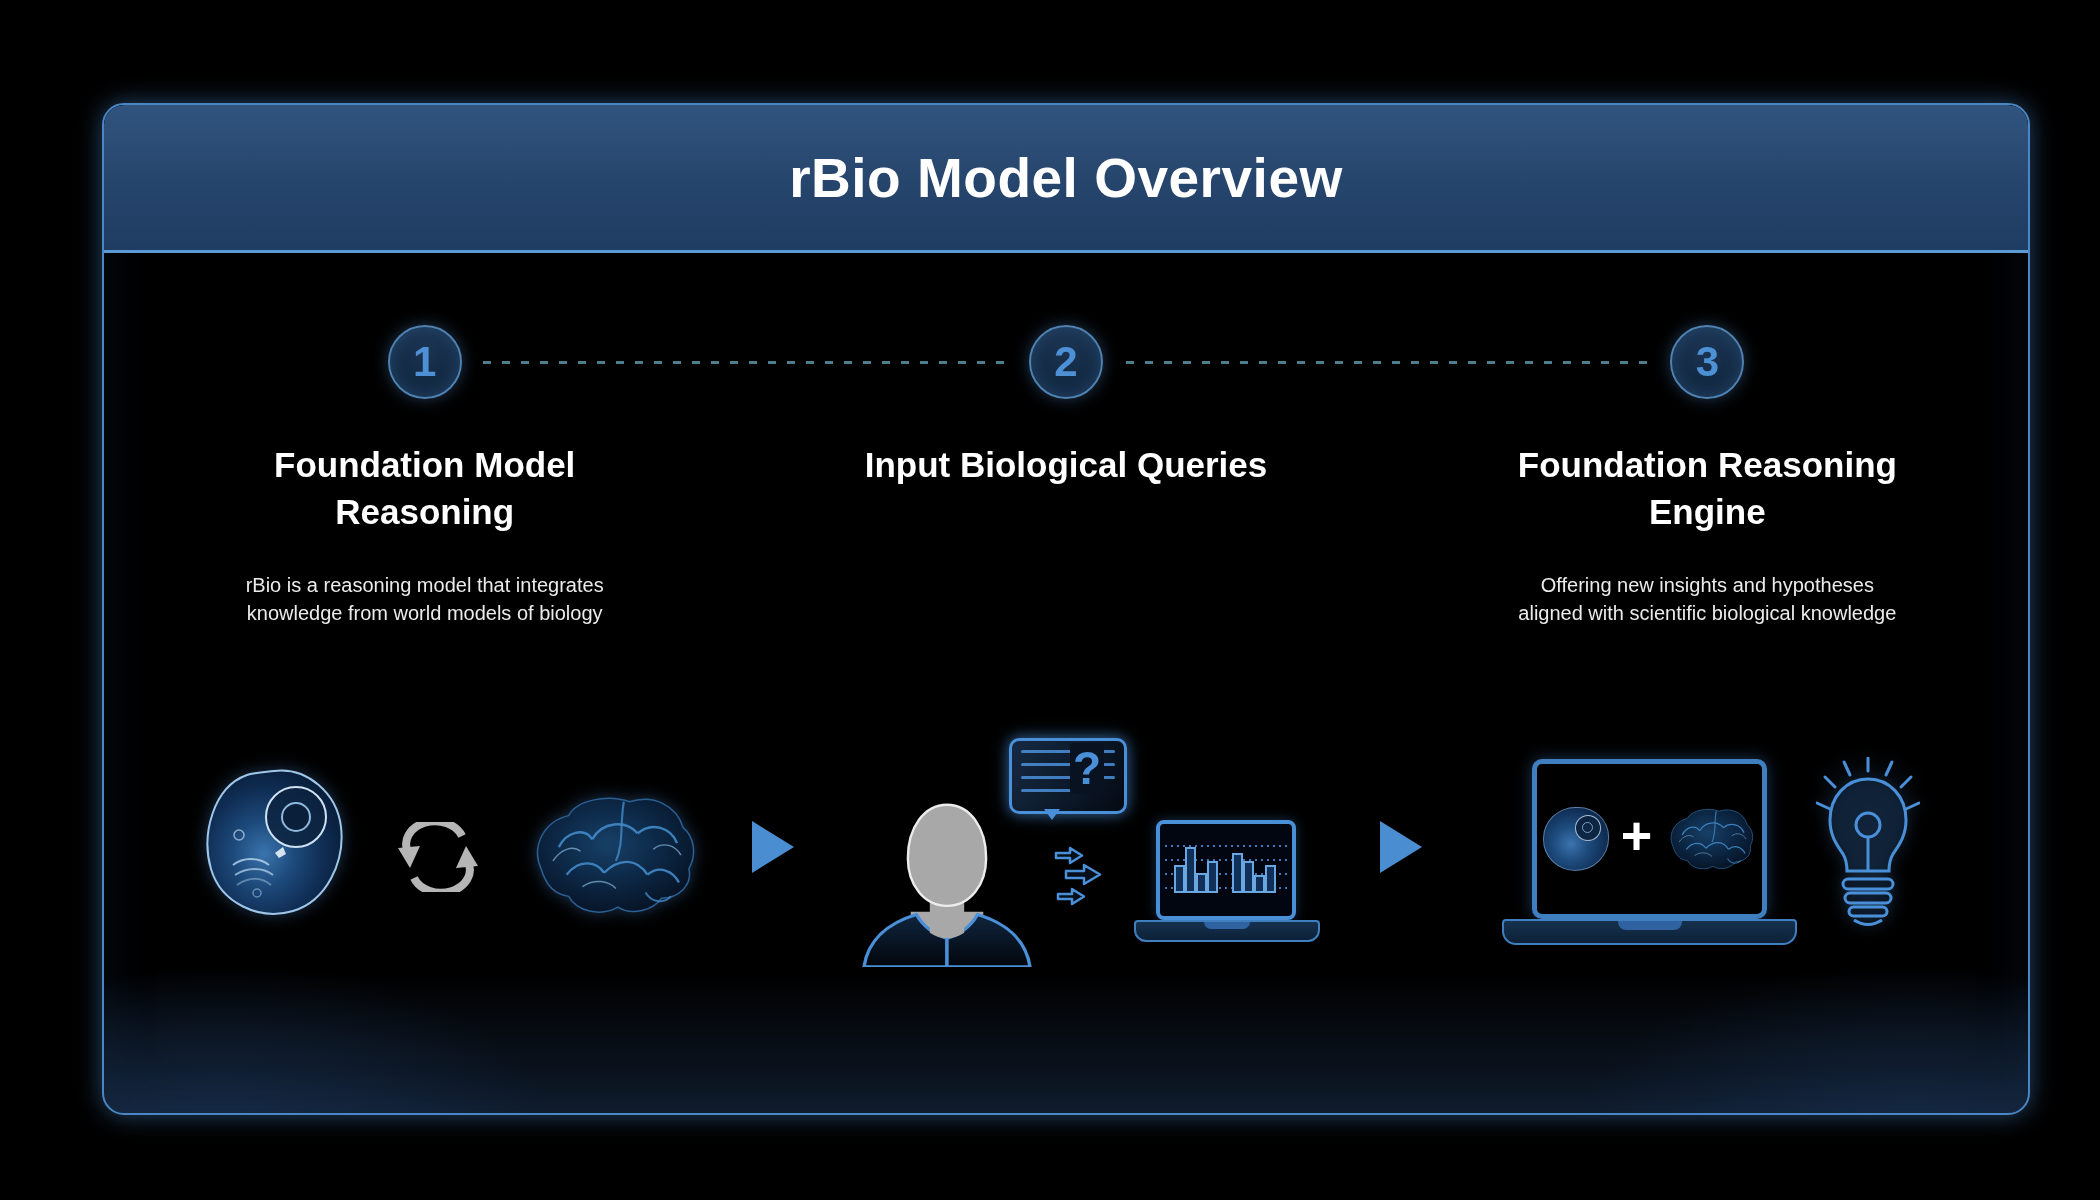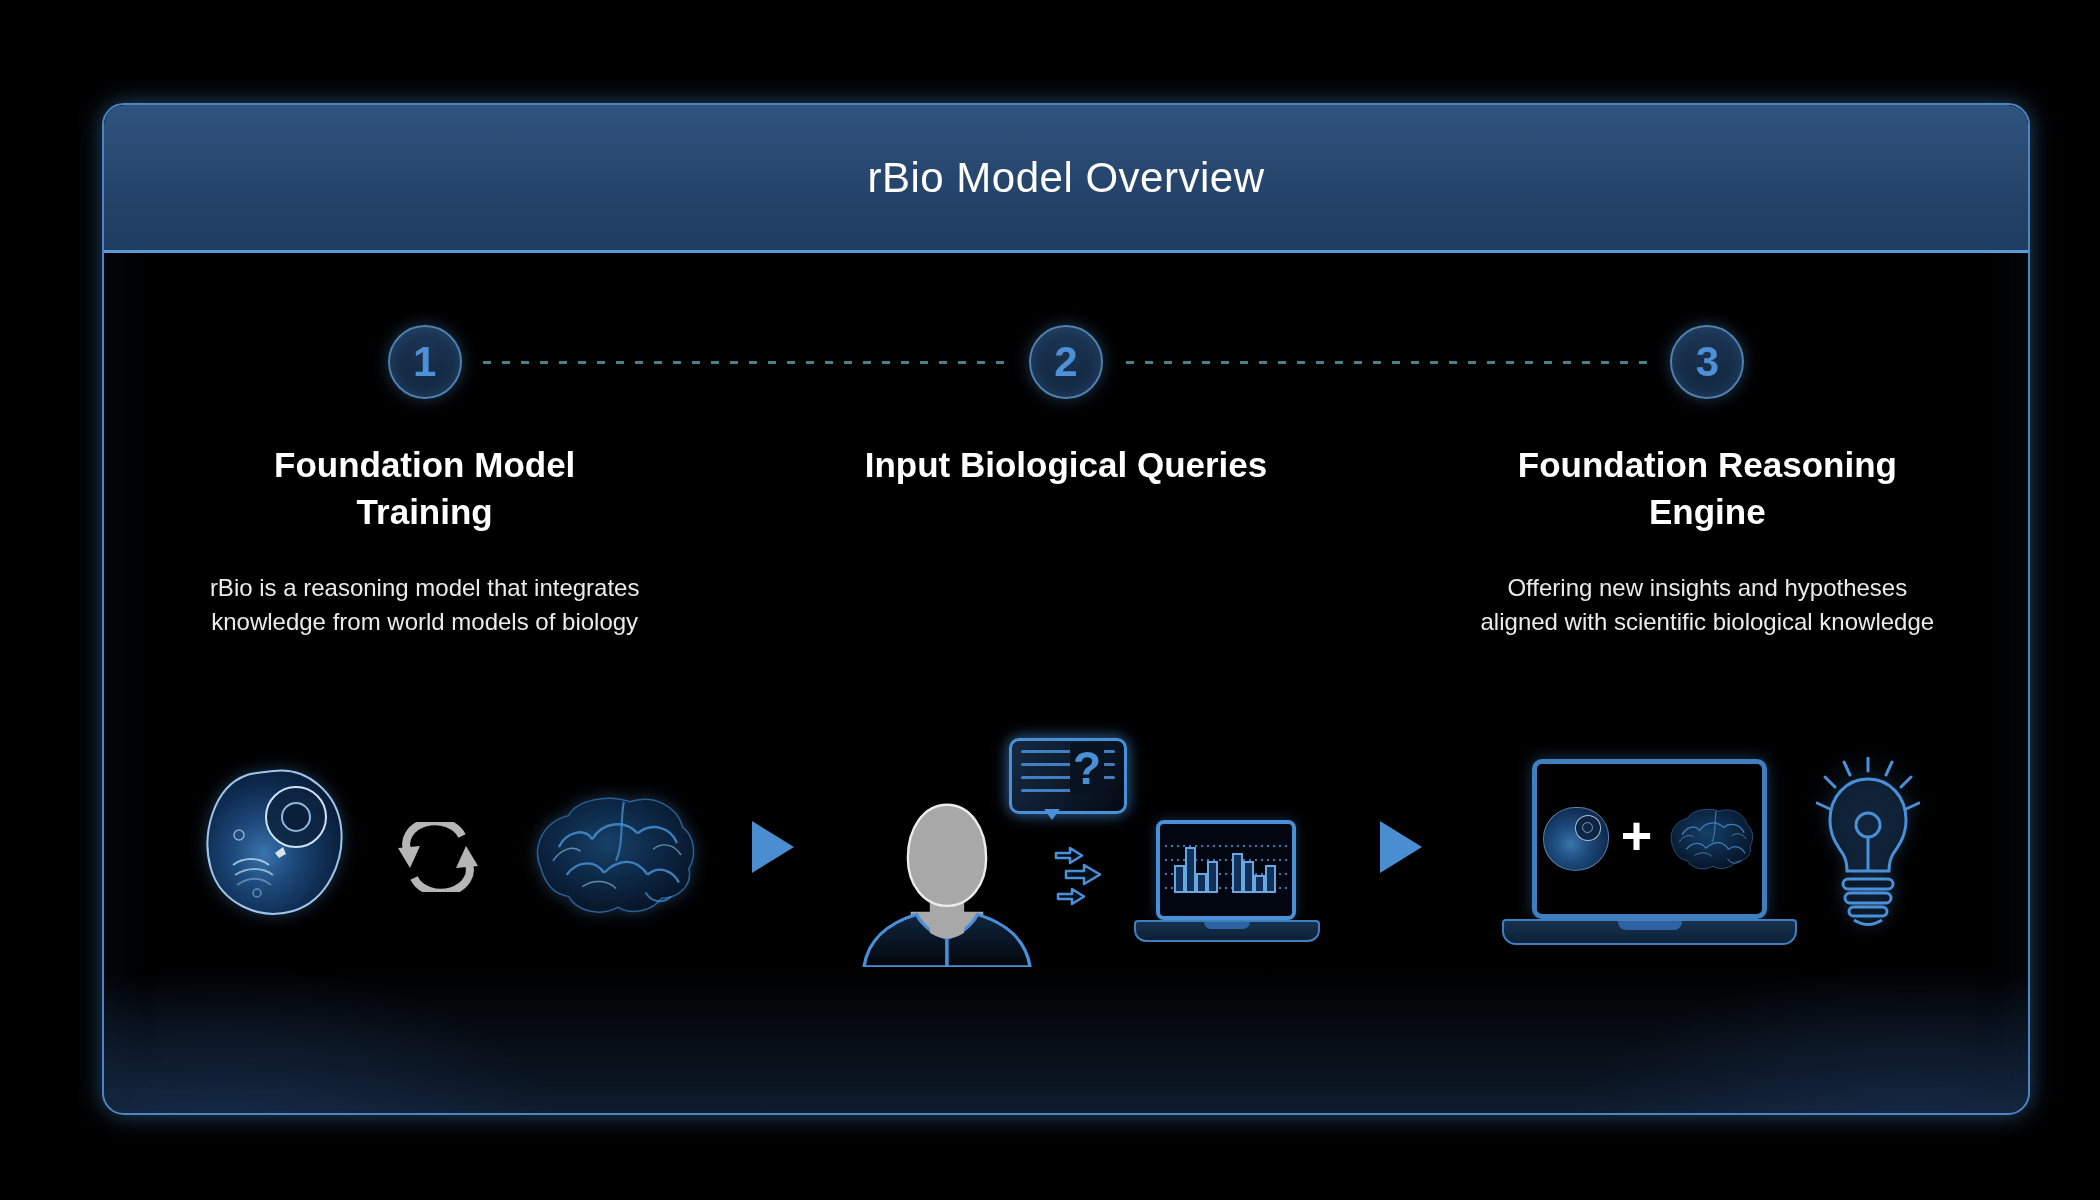--- a/index.html
+++ b/index.html
@@ -14,38 +14,38 @@
           radial-gradient(ellipse 520px 260px at 6% 102%, rgba(28,55,92,.55), transparent 65%),
           radial-gradient(ellipse 520px 260px at 94% 102%, rgba(28,55,92,.5), transparent 65%),
           linear-gradient(to top, rgba(27,48,77,.55), transparent 14%),
           #000;
         overflow:hidden;}
 
   .card-header{height:148px;box-sizing:border-box;
         background:linear-gradient(180deg,#30547f 0%,#27466d 50%,#1f3c62 100%);
         border-bottom:3px solid #5b9bd5;border-radius:20px 20px 0 0;
         display:flex;align-items:center;justify-content:center;}
-  .card-title{font-size:42px;font-weight:normal;color:#ffffff;letter-spacing:.5px;}
+  .card-title{font-size:55px;font-weight:bold;color:#ffffff;letter-spacing:.5px;}
 
   
   .steps{position:absolute;left:0;top:220px;width:100%;display:flex;}
   .step{flex:1;display:flex;flex-direction:column;align-items:center;}
   .badge{width:74px;height:74px;border-radius:50%;box-sizing:border-box;
         border:2px solid #4f82b2;
         background:radial-gradient(circle at 50% 32%,#1c3452 0%,#122942 55%,#0d1f35 100%);
         color:#4e90d6;font-size:42px;font-weight:bold;
         display:flex;align-items:center;justify-content:center;z-index:2;
         box-shadow:0 0 16px rgba(80,140,205,.4), inset 0 0 18px rgba(90,150,220,.3);}
   .connector{position:absolute;top:36px;height:3px;z-index:1;
         background:repeating-linear-gradient(90deg,#4d7e8c 0 8px,transparent 8px 19px);}
   .connector.c1{left:379px;width:527px;}
   .connector.c2{left:1022px;width:527px;}
   .step-title{margin-top:42px;height:106px;font-size:35px;font-weight:bold;color:#ffffff;
         text-align:center;line-height:1.35;white-space:pre-line;}
-  .step-desc{margin-top:24px;font-size:24px;color:#ebebeb;text-align:center;
+  .step-desc{margin-top:24px;font-size:20px;color:#ebebeb;text-align:center;
         line-height:1.42;white-space:pre-line;}
 
   
   .art{position:absolute;left:0;top:0;width:100%;height:100%;pointer-events:none;}
   .art > *{position:absolute;}
   .glow{filter:drop-shadow(0 0 8px rgba(70,130,200,.4));}
 
   .tri{width:0;height:0;border-style:solid;
        border-width:26px 0 26px 42px;
        border-color:transparent transparent transparent #4a8ed1;}
@@ -142,21 +142,21 @@
     <div class="card-title">rBio Model Overview</div>
   </div>
 
   <div class="steps">
     <div class="connector c1"></div>
     <div class="connector c2"></div>
 
     <div class="step">
       <div class="badge">1</div>
       <div class="step-title">Foundation Model
-Training</div>
+Reasoning</div>
       <div class="step-desc">rBio is a reasoning model that integrates
 knowledge from world models of biology</div>
     </div>
 
     <div class="step">
       <div class="badge">2</div>
       <div class="step-title">Input Biological Queries</div>
     </div>
 
     <div class="step">

